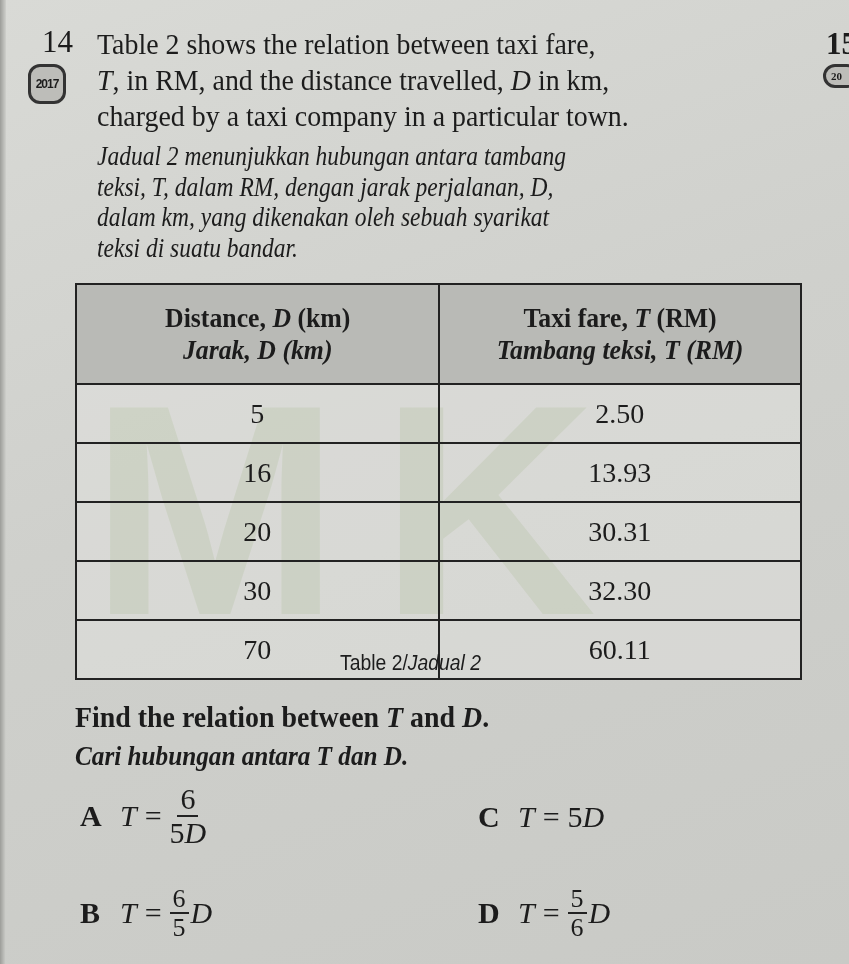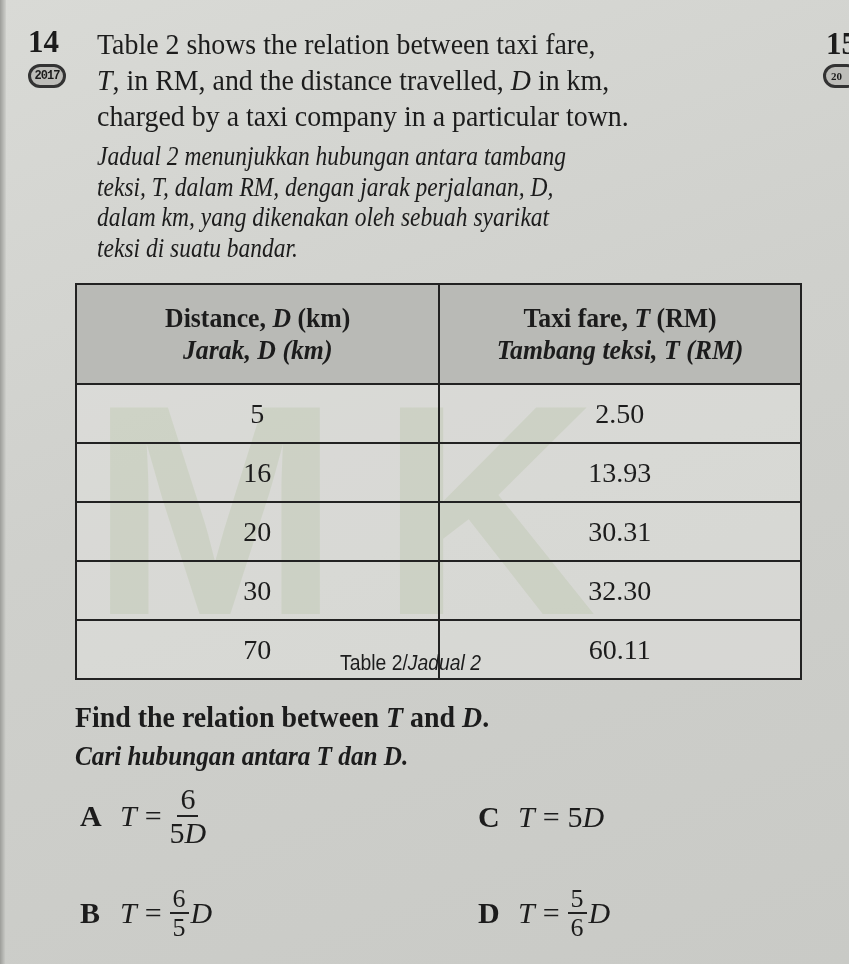--- a/index.html
+++ b/index.html
@@ -8,28 +8,28 @@
     background: linear-gradient(160deg, #d9dad6 0%, #cfd0cc 45%, #c9cac6 100%);
     font-family: "Liberation Serif", serif;
     color: #1c1c1c;
     position: relative;
   }
   .left-edge {
     position: absolute; left: 0; top: 0; width: 6px; height: 964px;
     background: linear-gradient(90deg, #9c9d99, #cfd0cc);
   }
   .q-number {
-    position: absolute; left: 28px; top: 24px;
-    font-weight: bold; font-size: 31px;
+    position: absolute; left: 42px; top: 24px;
+    font-weight: normal; font-size: 31px;
   }
   .year-badge {
     position: absolute; left: 28px; top: 64px;
-    width: 38px; height: 24px; border-radius: 12px;
+    width: 38px; height: 40px; border-radius: 12px;
     border: 3px solid #333; background: #bdbdb9;
-    font-family: Liberation Mono, monospace;
+    font-family: Liberation Sans, sans-serif;
     font-size: 12px; font-weight: bold; letter-spacing: -1px;
     display: flex; align-items: center; justify-content: center;
     box-sizing: border-box;
   }
   .next-q {
     position: absolute; left: 826px; top: 26px;
     font-weight: bold; font-size: 31px;
   }
   .next-badge {
     position: absolute; left: 823px; top: 64px;

